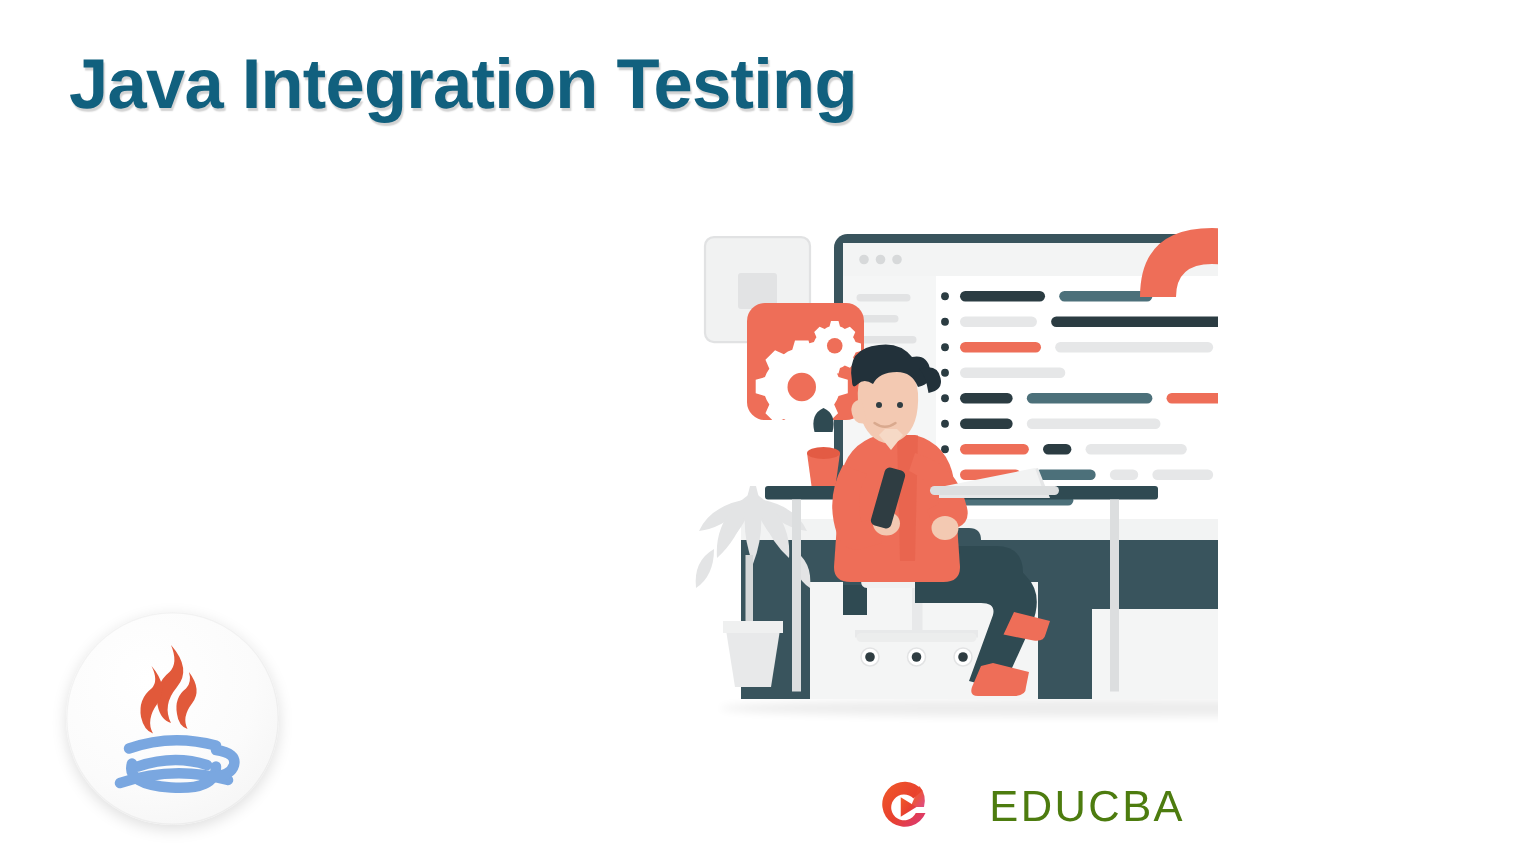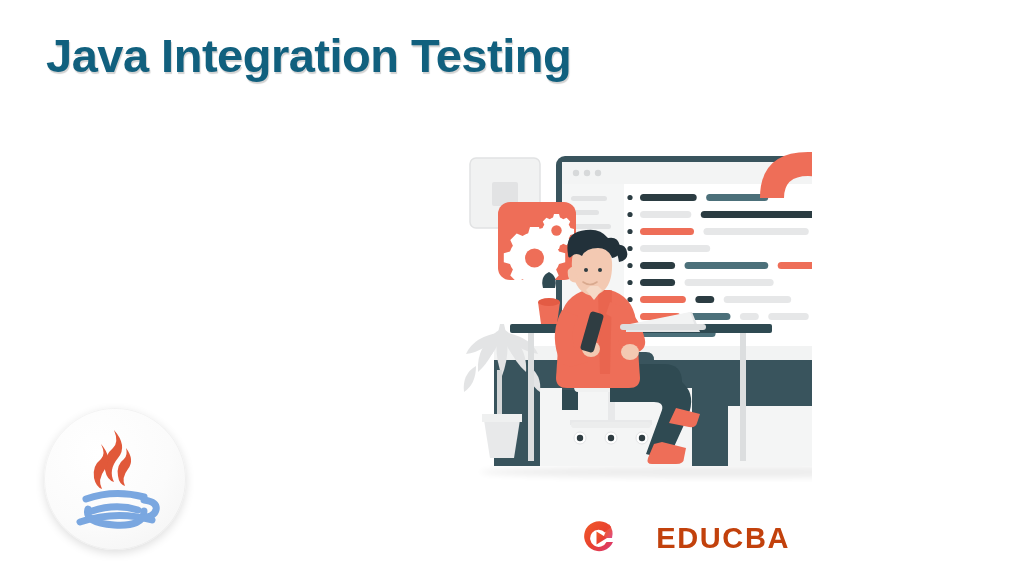--- a/index.html
+++ b/index.html
@@ -57,23 +57,23 @@
   #educba-logo {
     position: absolute;
     right: 22px;
     bottom: 18px;
     display: flex;
     align-items: center;
     gap: 9px;
   }
   #educba-wordmark {
     font-size: 29px;
-    font-weight: bold;
+    font-weight: normal;
     letter-spacing: 1.6px;
-    color: #c2410c;
+    color: #4d7c0f;
     line-height: 1;
     margin-left: 28px;
   }
 </style>
 </head>
 <body>
 
 <div id="slide">
 
   <div id="page-title">Java Integration Testing</div>

